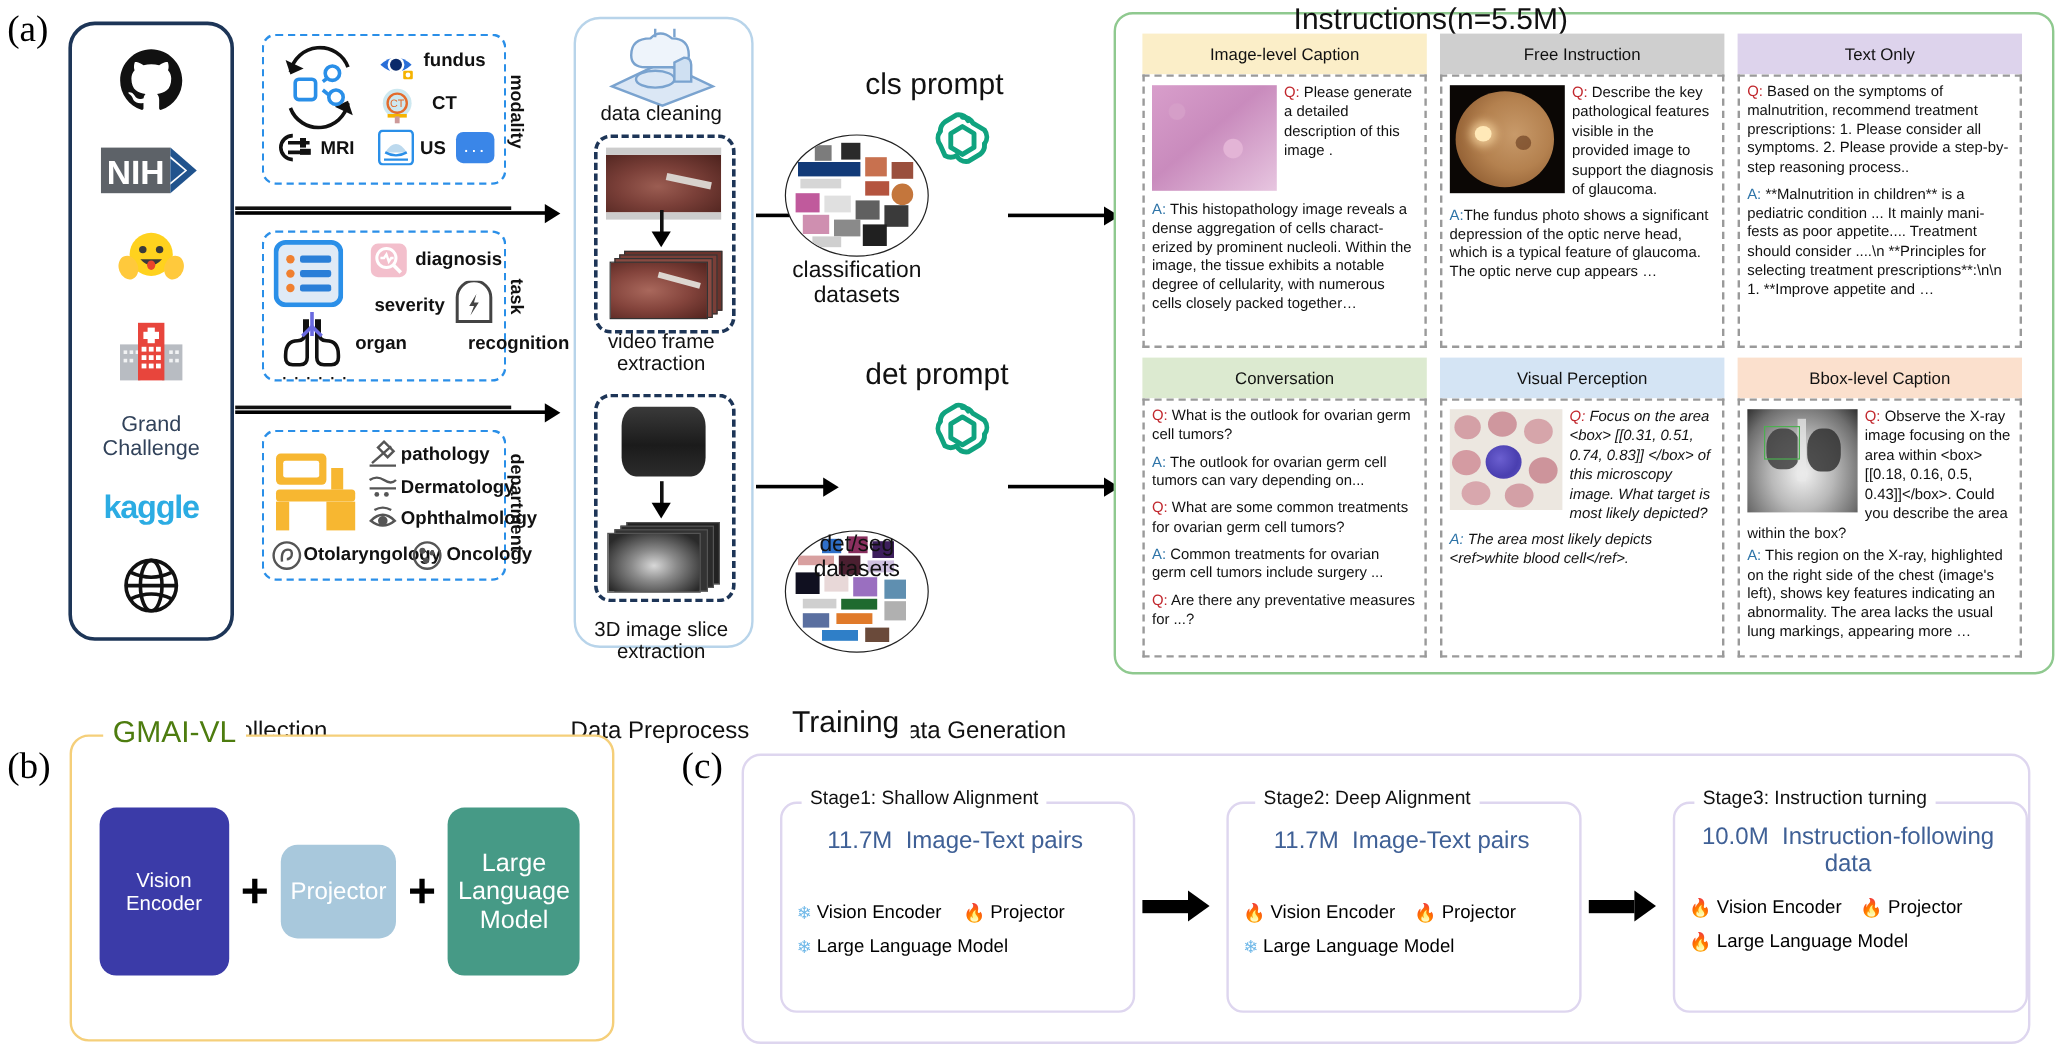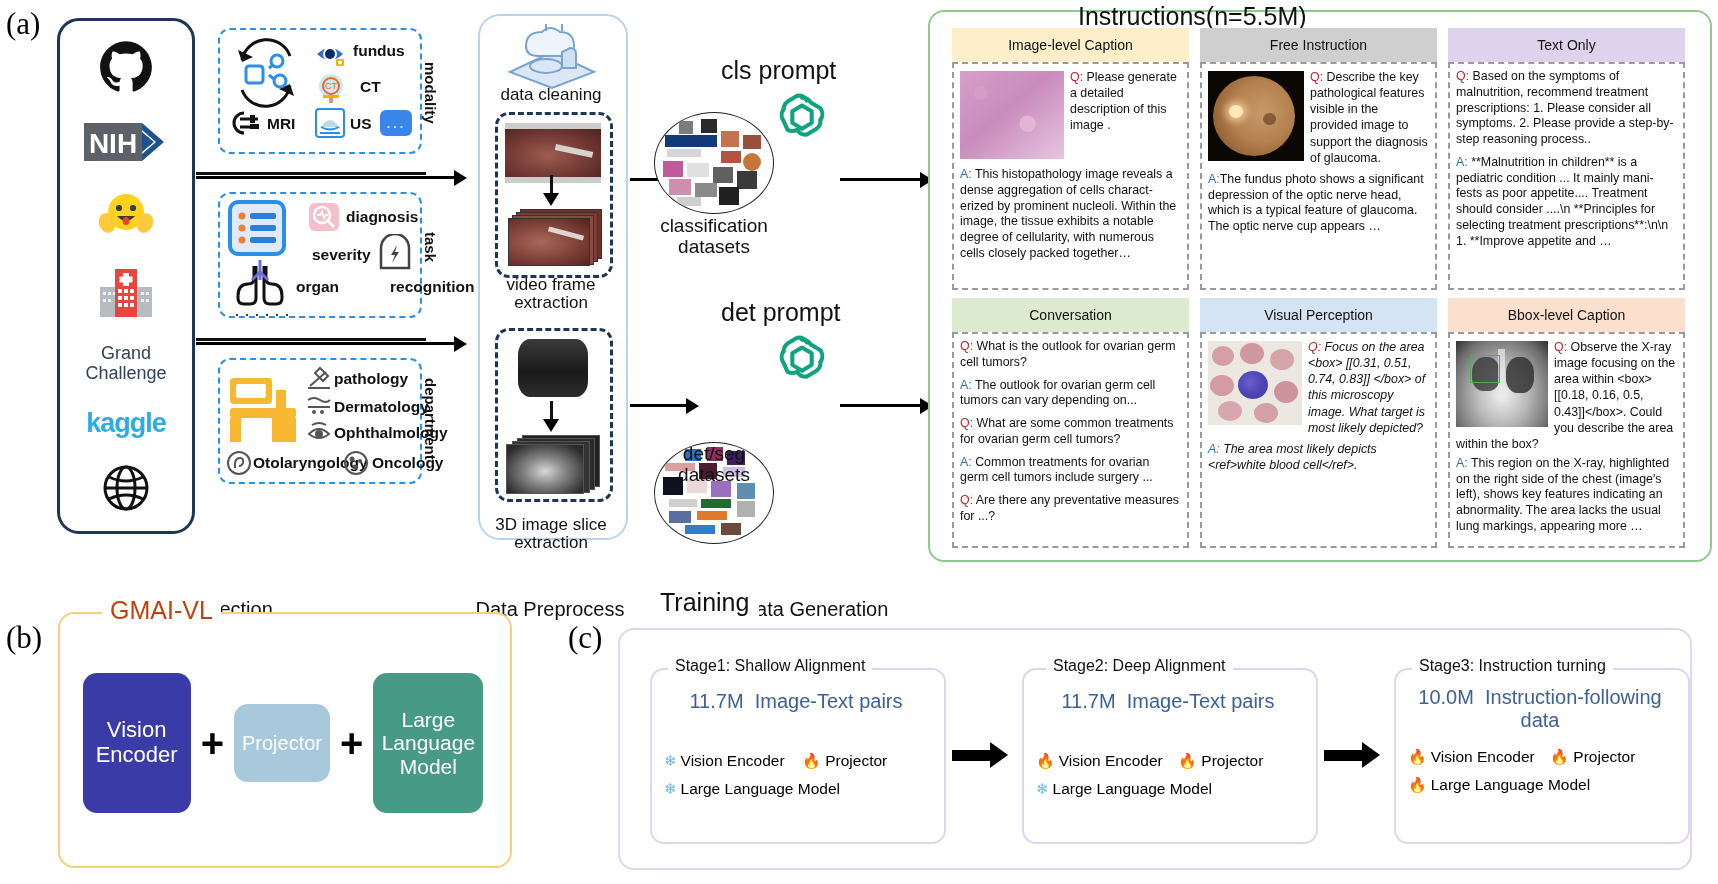--- a/index.html
+++ b/index.html
@@ -65,21 +65,21 @@
   .qa{margin:0 0 7px 0;}
   .q-mark{color:#c1272d;}
   .a-mark{color:#2e74a8;}
   .mini-img{float:left;margin:2px 6px 2px 0;border:0;}
 
   
   .b-box{
     position:absolute;left:58px;top:612px;width:450px;height:252px;
     border:2.5px solid #f5cf7a;border-radius:16px;background:#fff;
   }
-  .b-title{position:absolute;left:102px;top:596px;background:#fff;padding:0 8px;font-size:25px;color:#c2410c;}
+  .b-title{position:absolute;left:86px;top:596px;background:#fff;padding:0 8px;font-size:25px;color:#4d7c0f;}
   .mod{border-radius:14px;display:flex;align-items:center;justify-content:center;text-align:center;color:#fff;line-height:1.12;}
   .plus{font-size:40px;font-weight:bold;color:#000;}
 
   
   .c-box{
     position:absolute;left:618px;top:628px;width:1070px;height:238px;
     border:2px solid #ded6ef;border-radius:16px;background:#fff;
   }
   .c-title{position:absolute;left:650px;top:588px;background:#fff;padding:0 10px;font-size:25px;color:#111;}
   .stage{
@@ -559,21 +559,21 @@
   </div>
 
   <div class="flow-label" style="left:60px;top:598px;width:290px;">Data Collection</div>
   <div class="flow-label" style="left:400px;top:598px;width:300px;">Data Preprocess</div>
   <div class="flow-label" style="left:670px;top:598px;width:290px;">Data Generation</div>
 
   <div class="abs panel-letter" style="left:6px;top:620px;">(b)</div>
   <div class="b-box"></div>
   <div class="b-title">GMAI-VL</div>
   <div class="abs" style="left:78px;top:648px;width:410px;height:190px;display:flex;align-items:center;justify-content:center;gap:10px;">
-    <div class="mod" style="width:108px;height:140px;background:#3b3ba8;font-size:22px;">
+    <div class="mod" style="width:108px;height:140px;background:#3b3ba8;font-size:17px;">
       <div>
         <div>Vision</div>
         <div>Encoder</div>
       </div>
     </div>
     <div class="plus">+</div>
     <div class="mod" style="width:96px;height:78px;background:#a8c8dc;font-size:20px;">Projector</div>
     <div class="plus">+</div>
     <div class="mod" style="width:110px;height:140px;background:#469a86;font-size:21px;">
       <div>

